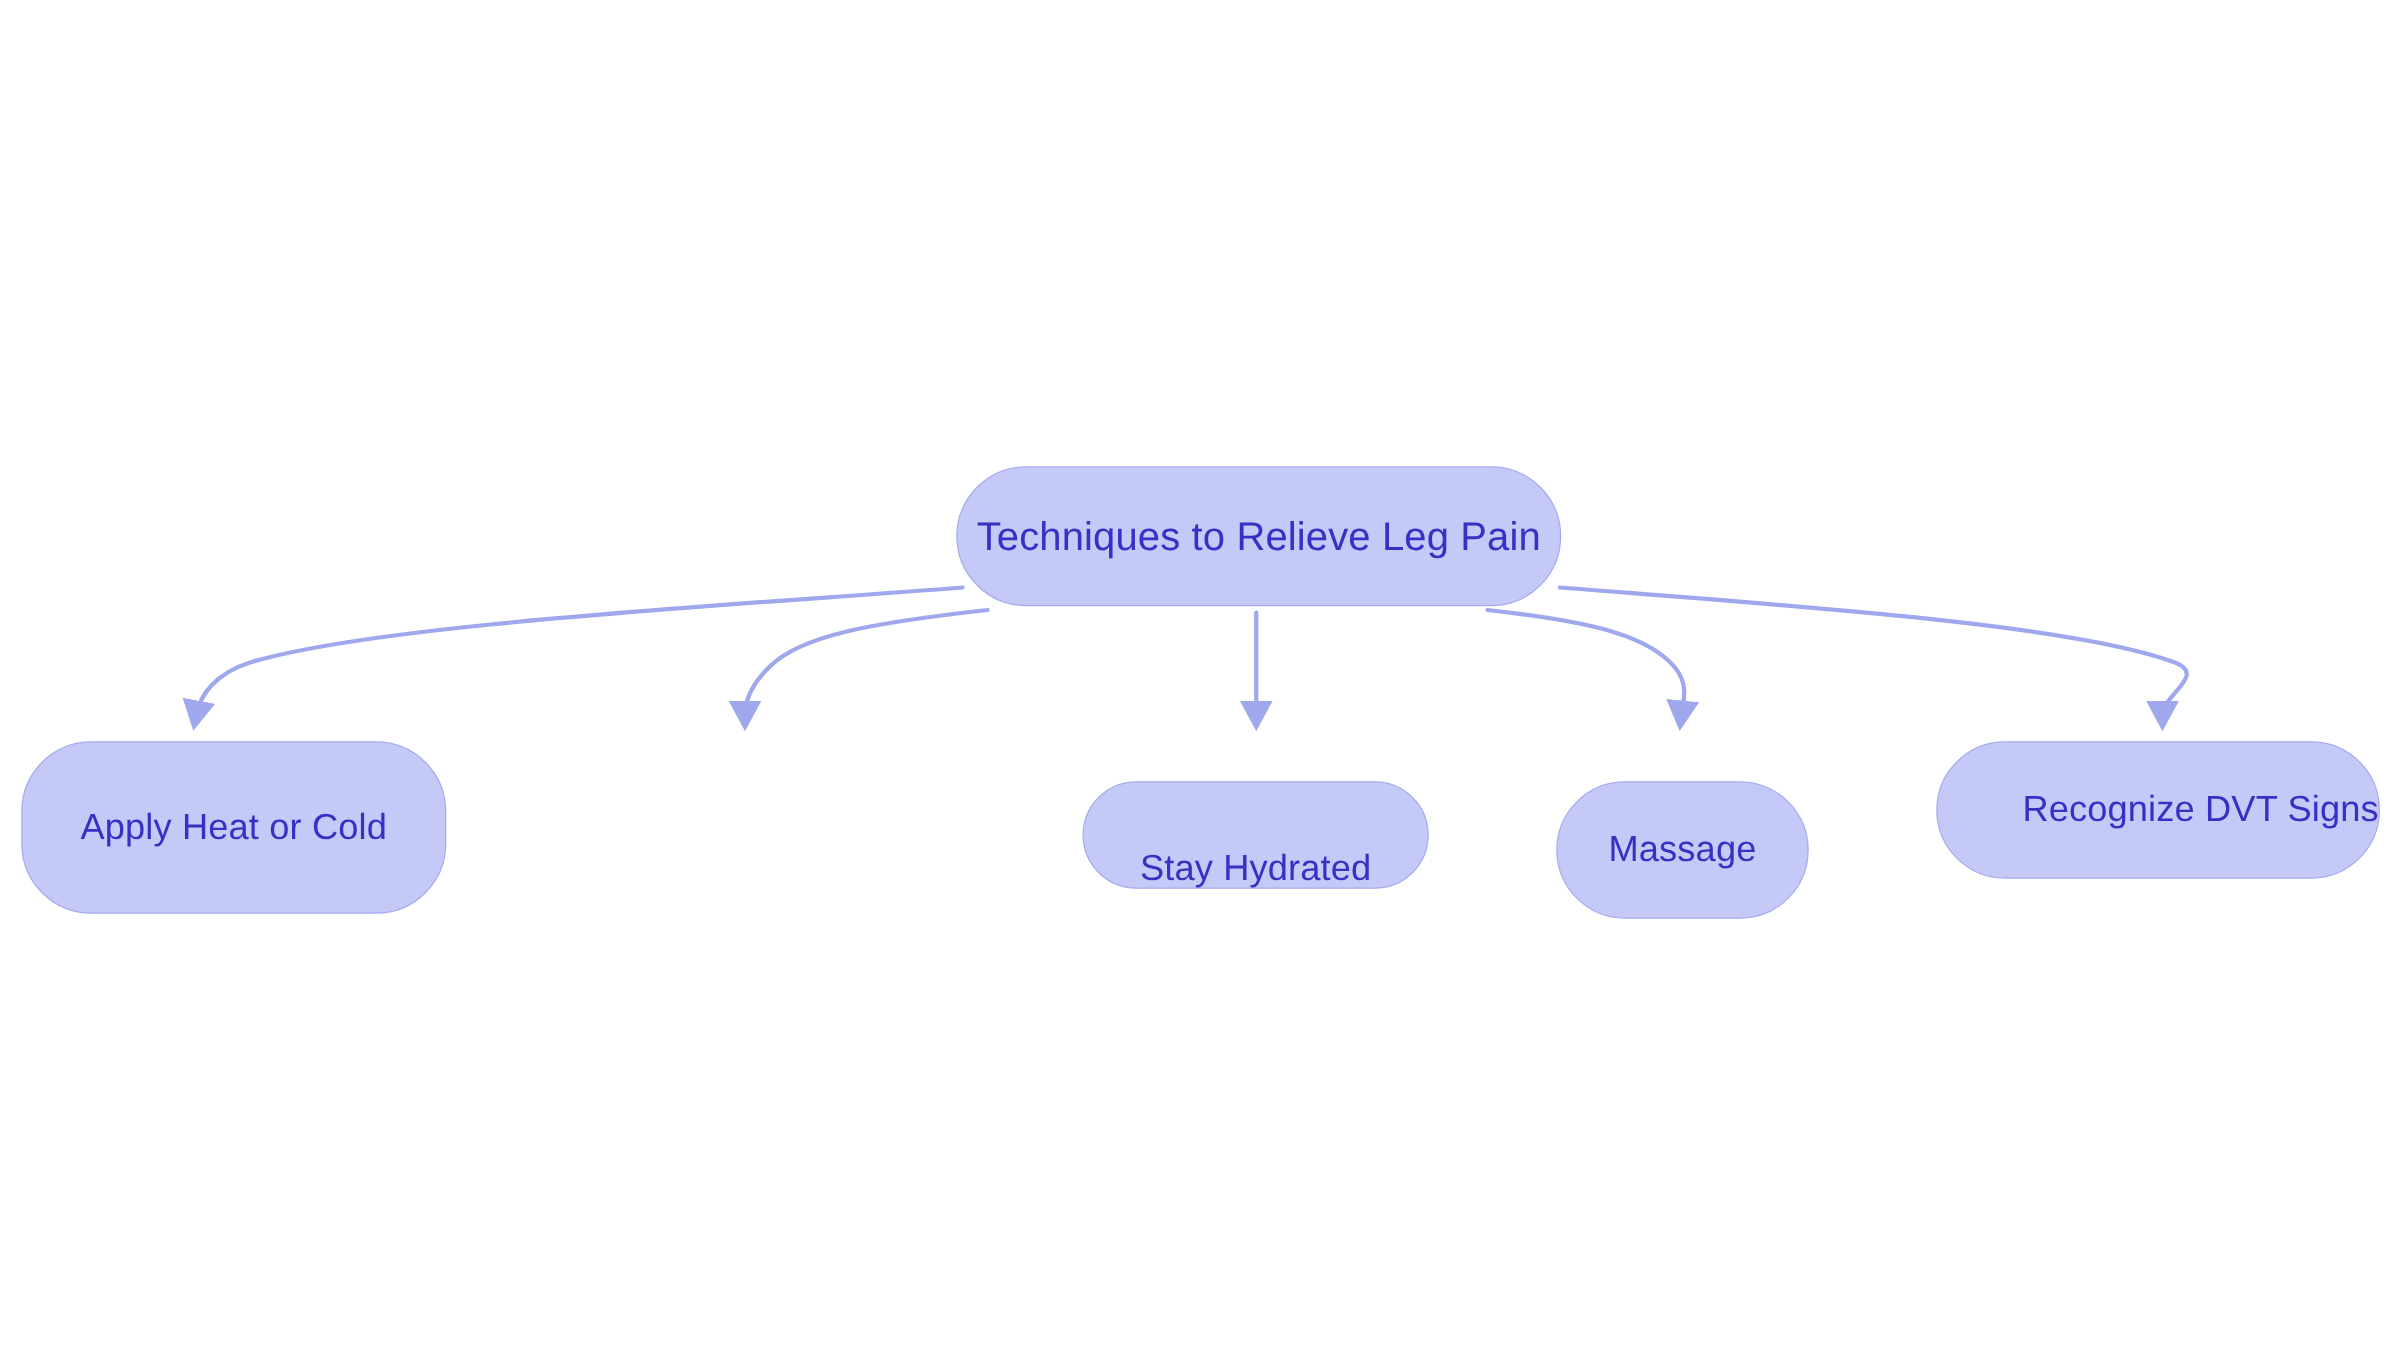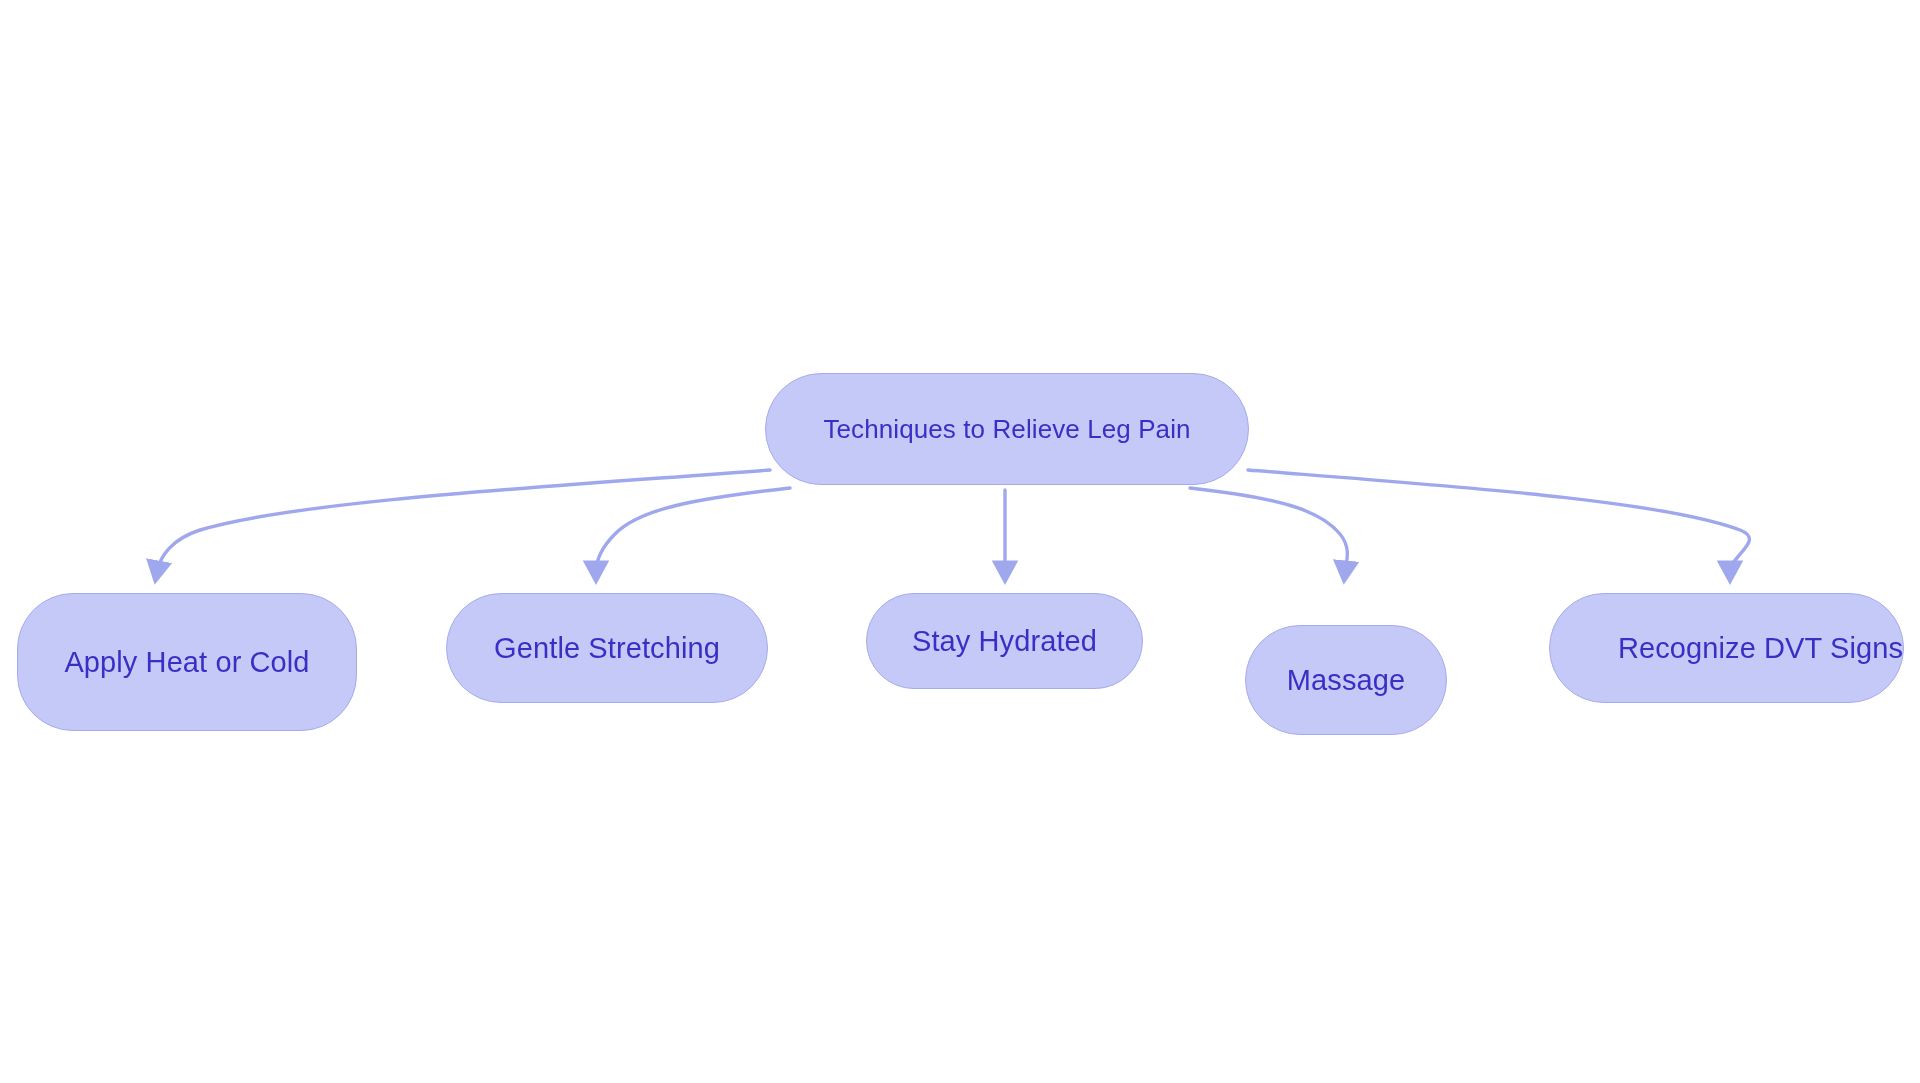--- a/index.html
+++ b/index.html
@@ -44,21 +44,21 @@
     font-size: 29px;
     font-weight: 400;
     letter-spacing: 0.1px;
     color: #3a2fc4;
     line-height: 1;
   }
   .node.root {
     border-radius: 58px;
   }
   .node.root .node-label {
-    font-size: 26px;
+    font-size: 32px;
   }
 </style>
 </head>
 <body>
 
 <div id="diagram-canvas">
 
   <svg id="edge-layer" viewBox="0 0 1920 1083" width="1920" height="1083" xmlns="http://www.w3.org/2000/svg">
     <defs>
       <marker id="arrowhead" markerWidth="9" markerHeight="9" refX="3.4" refY="4.5" orient="auto" markerUnits="strokeWidth">
@@ -76,25 +76,22 @@
   </svg>
 
   <div class="node root" style="left:765px; top:373px; width:484px; height:112px;">
     <span class="node-label">Techniques to Relieve Leg Pain</span>
   </div>
 
   <div class="node" style="left:17px; top:593px; width:340px; height:138px;">
     <span class="node-label">Apply Heat or Cold</span>
   </div>
 
-  <div class="node" style="left:446px; top:593px; width:322px; height:110px;">
-    <span class="node-label">Gentle Stretching</span>
-  </div>
 
-  <div class="node" style="left:866px; top:593px; width:277px; height:96px;">
+  <div class="node" style="left:866px; top:625px; width:277px; height:86px;align-items:flex-end;">
     <span class="node-label">Stay Hydrated</span>
   </div>
 
   <div class="node" style="left:1245px; top:593px; width:202px; height:110px;margin-top:32px;">
     <span class="node-label">Massage</span>
   </div>
 
   <div class="node" style="left:1549px; top:593px; width:355px; height:110px;justify-content:flex-end;">
     <span class="node-label">Recognize DVT Signs</span>
   </div>

